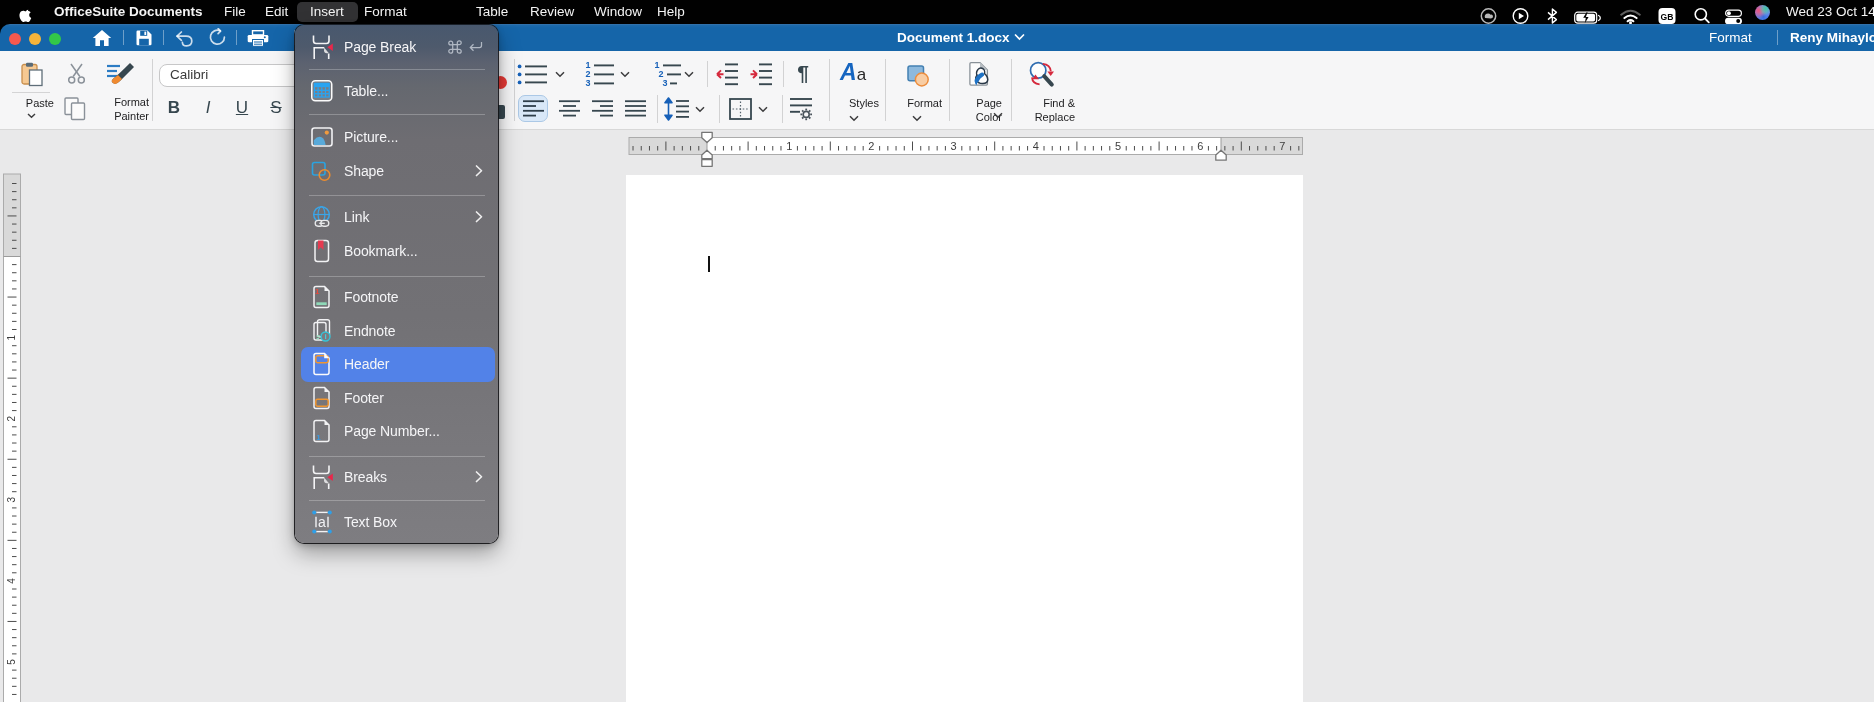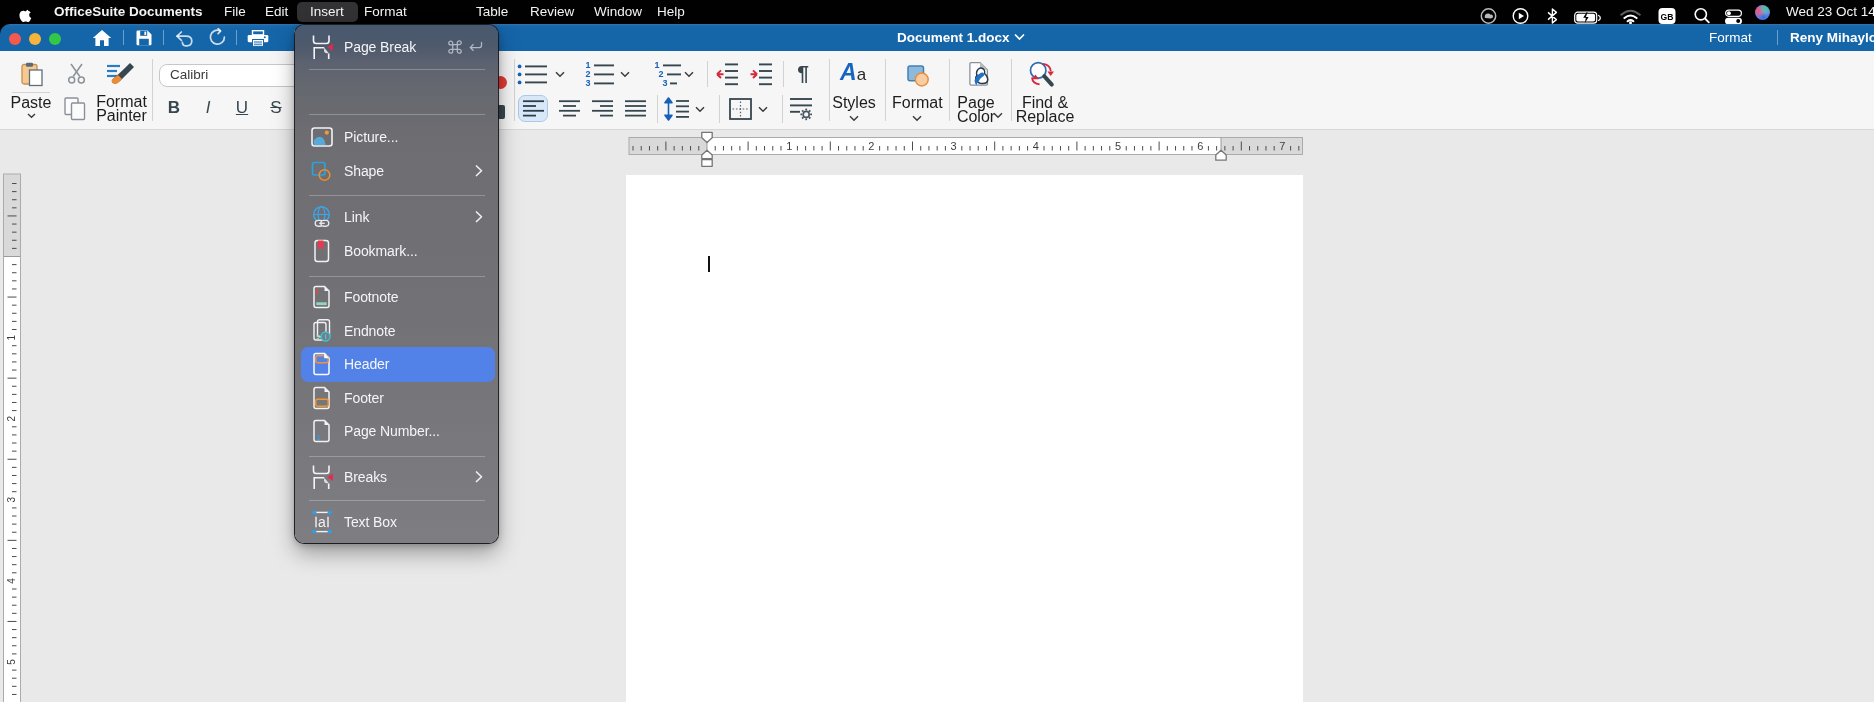--- a/index.html
+++ b/index.html
@@ -9,21 +9,21 @@
 #menubar .mi{position:absolute;top:0;height:24px;line-height:24px;font-size:13.5px;color:#f4f4f4;}
 #insertpill{left:297px;top:2px;width:61px;height:20px;background:#323234;border-radius:5px;}
 
 #titlebar{left:0;top:24px;width:1874px;height:27px;background:linear-gradient(180deg,#3a74ab 0,#1d6aab 1.5px,#1565a9 4px,#1565a9 100%);border-radius:10px 0 0 0;}
 #tbblack{left:0;top:24px;width:40px;height:14px;background:#000;z-index:-1;}
 .tl{position:absolute;top:9px;width:12px;height:12px;border-radius:50%;}
 .tsep{position:absolute;top:6px;width:1px;height:15px;background:rgba(255,255,255,0.38);}
 
 #toolbar{left:0;top:51px;width:1874px;height:79px;background:#f6f6f7;border-bottom:1px solid #d8d8d8;box-sizing:border-box;}
 .vsep{position:absolute;width:1px;background:#d2d2d3;}
-.tlab{position:absolute;font-size:16px;color:#1d1d1f;text-align:center;line-height:14px;}
+.tlab{position:absolute;font-size:11px;color:#1d1d1f;text-align:right;line-height:14px;}
 
 #docarea{left:0;top:130px;width:1874px;height:572px;background:#e9e9ea;}
 #page{position:absolute;left:626px;top:44.6px;width:677px;height:528px;background:#ffffff;}
 #cursor{position:absolute;left:708px;top:126px;width:1.6px;height:16px;background:#111;}
 
 #menu{left:295px;top:24.5px;width:203px;height:518.5px;border-radius:9px;
 background:linear-gradient(180deg,#48586e 0px,#4e5a6c 22px,#5c6270 38px,#65686f 62px,#6e6d72 115px,#727175 290px,#7e7d81 518px);
 box-shadow:0 10px 22px rgba(0,0,0,0.34),0 2px 7px rgba(0,0,0,0.25),0 0 0 1px rgba(28,28,32,0.9);
 }
 .mrow{position:absolute;left:0;width:203px;height:34px;color:#f5f5f7;font-size:14px;}
@@ -509,20 +509,35 @@
       </svg>
     <div class="txt">Page Break</div>
     <svg class="mshort" width="36" height="14" viewBox="0 0 36 14">
         <g stroke="rgba(238,242,248,0.62)" stroke-width="1.25" fill="none">
           <path d="M4.7,4.7 V3 A1.95,1.95 0 1 0 2.75,4.95 H4.7 M4.7,9.3 H2.75 A1.95,1.95 0 1 0 4.7,11.25 V9.3 M9.3,4.7 H11.25 A1.95,1.95 0 1 0 9.3,2.75 V4.7 M9.3,9.3 V11.25 A1.95,1.95 0 1 0 11.25,9.3 H9.3 M4.7,4.7 H9.3 V9.3 H4.7 Z"></path>
           <path d="M33.5,2 V5.5 Q33.5,7.5 31.5,7.5 H22.5 M25.5,4.3 L22.3,7.5 L25.5,10.7"></path>
         </g>
       </svg>
   </div>
   <div class="msep" style="top:44px;"></div>
+  <div class="mrow" style="top:49.5px;">
+    <svg class="ic" viewBox="0 0 22 24">
+        <rect x="0.75" y="1.75" width="20" height="20" rx="3.5" stroke="#fbfbfb" stroke-width="1.5" fill="rgba(255,255,255,0.14)"></rect>
+        <rect x="3.4" y="4.4" width="14.8" height="13.6" stroke="#29a4f2" stroke-width="1.3" fill="none"></rect>
+        <rect x="3.4" y="4.4" width="14.8" height="3.8" fill="#29a4f2"></rect>
+        <g stroke="#29a4f2" stroke-width="1.3">
+          <line x1="3.4" y1="11.3" x2="18.2" y2="11.3"></line>
+          <line x1="3.4" y1="14.7" x2="18.2" y2="14.7"></line>
+          <line x1="7.1" y1="8.2" x2="7.1" y2="18"></line>
+          <line x1="10.8" y1="8.2" x2="10.8" y2="18"></line>
+          <line x1="14.5" y1="8.2" x2="14.5" y2="18"></line>
+        </g>
+      </svg>
+    <div class="txt">Table...</div>
+  </div>
   <div class="msep" style="top:89.5px;"></div>
   <div class="mrow" style="top:95.5px;">
     <svg class="ic" viewBox="0 0 22 24">
         <rect x="1" y="3" width="20" height="18" rx="2.5" stroke="#f2f2f4" stroke-width="1.6" fill="none"></rect>
         <path d="M2.8,19.9 V15.2 Q7,10.3 11,12.4 Q13.8,14 14.6,19.9 Z" fill="#58a9d9"></path>
         <circle cx="15.8" cy="7.6" r="2.1" fill="#f09a3e"></circle>
       </svg>
     <div class="txt">Picture...</div>
   </div>
   <div class="mrow" style="top:129.5px;">

